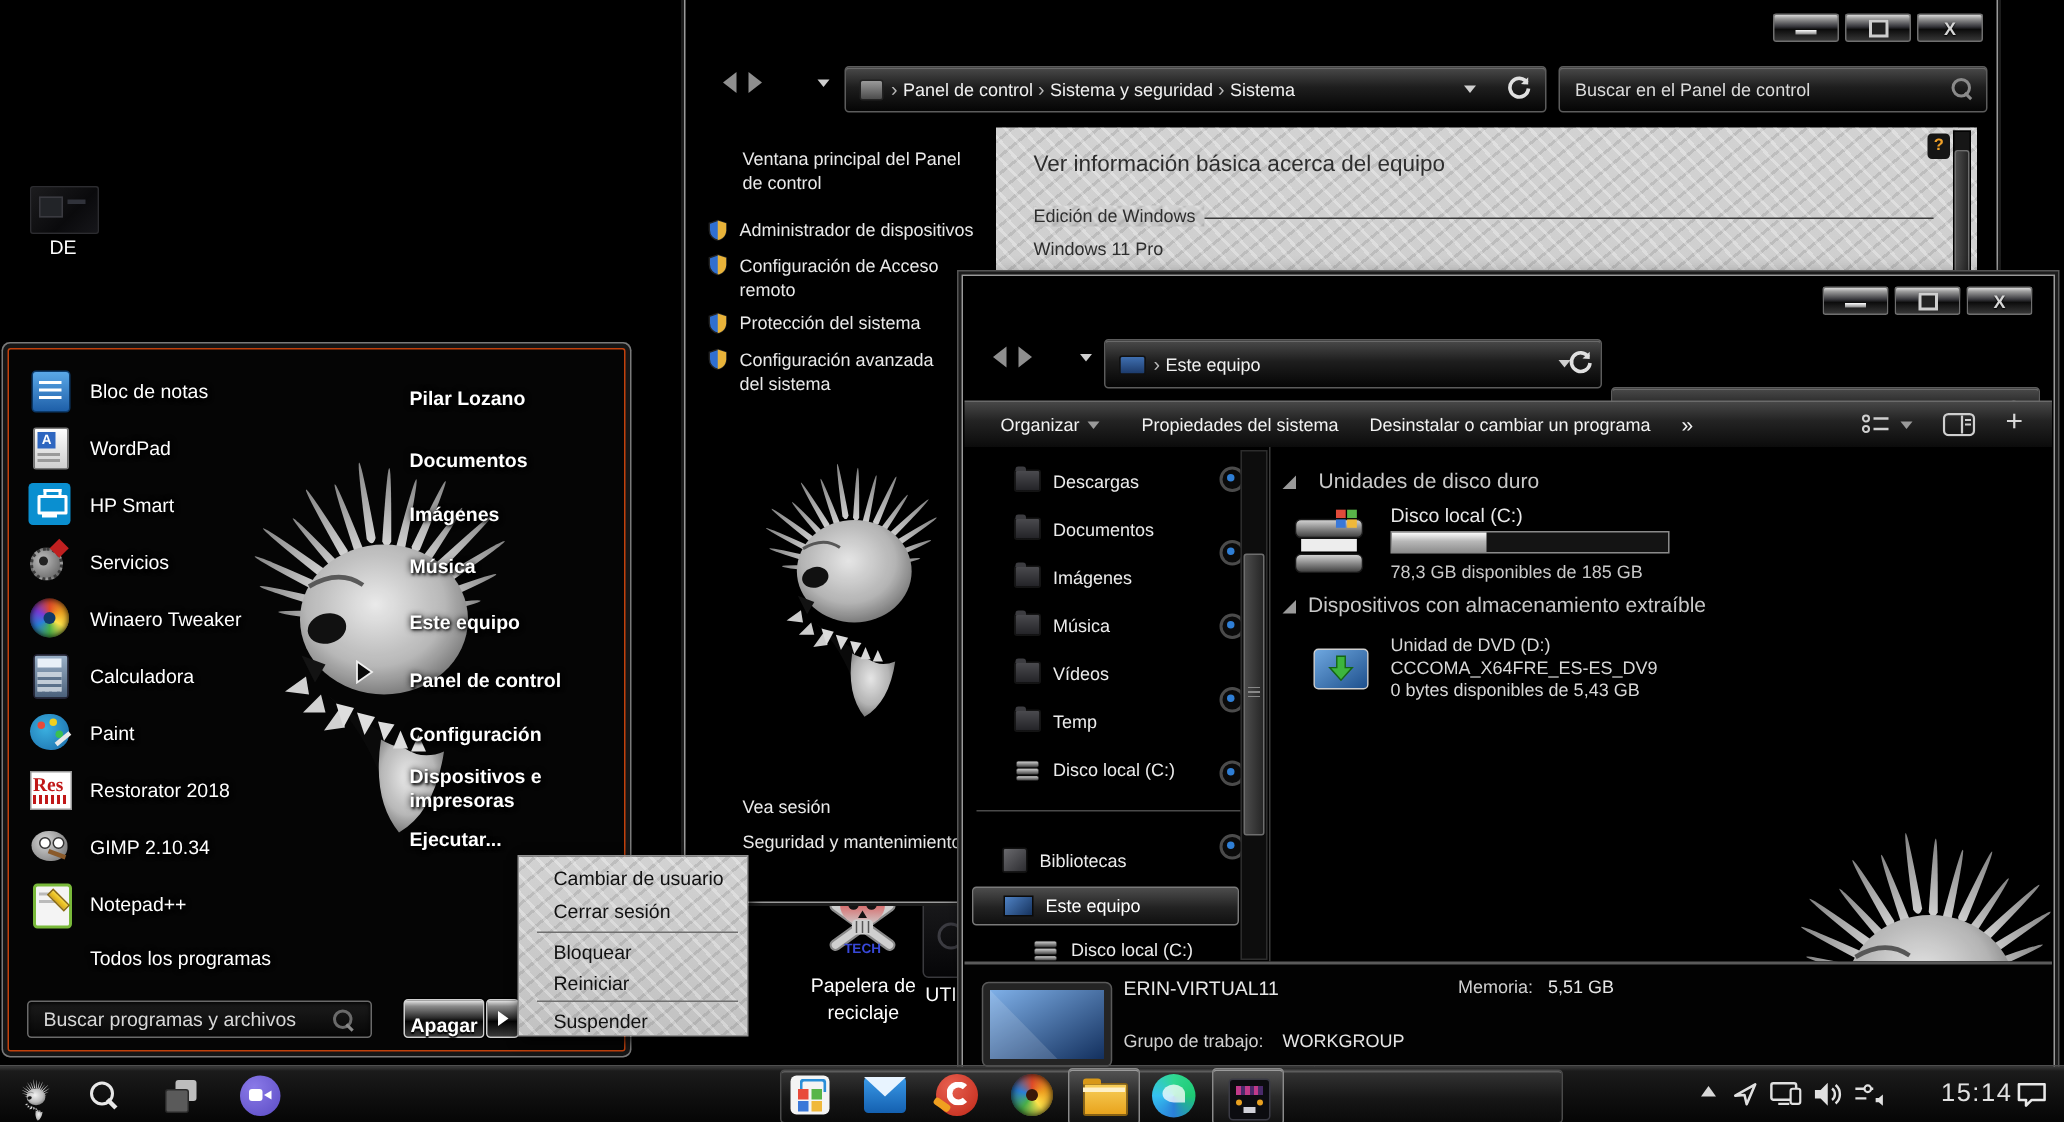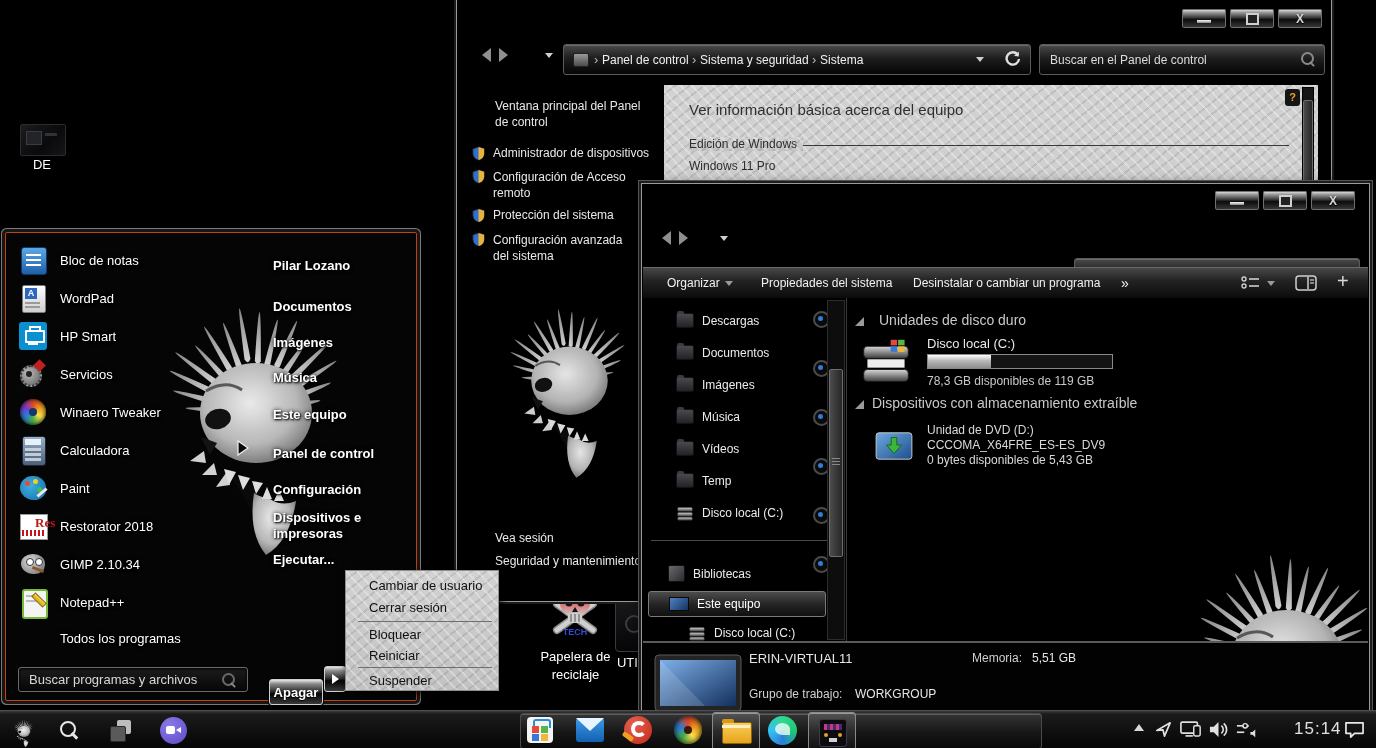--- a/index.html
+++ b/index.html
@@ -310,20 +310,34 @@
 
     <div class="abs" style="left:20px;top:47px;">
         <div class="tri-l"></div>
       </div>
     <div class="abs" style="left:37px;top:47px;">
         <div class="tri-r"></div>
       </div>
     <div class="abs" style="left:78px;top:52px;">
         <div class="caret-d"></div>
       </div>
+    <div class="bar" style="left:94px;top:42px;width:330px;height:31px;">
+      <div class="abs" style="left:9px;top:10px;width:16px;height:11px;background:linear-gradient(#3f6fb0,#1c3a6a);border:1px solid #111;border-radius:2px;"></div>
+      <span class="crumbtxt abs" style="left:32px;top:8px;">
+        <span class="sep">› </span>
+        <span>Este equipo</span>
+      </span>
+      <div class="abs" style="left:302px;top:13px;">
+          <div class="caret-d"></div>
+        </div>
+      <svg viewBox="0 0 18 18" style="position:absolute;left:308px;top:6px;width:18px;height:18px;">
+        <path d="M14 5 A6.2 6.2 0 1 0 15 9" fill="none" stroke="#e0e0e0" stroke-width="2.4"></path>
+          <path d="M14.8 1.5 L14.8 6.4 L10 6" fill="#e0e0e0"></path>
+      </svg>
+    </div>
     <div class="bar" style="left:432px;top:42px;width:284px;height:31px;margin-top:32px;">
       <input placeholder="Buscar en Este equipo" style="">
       <div class="mag" style="right:10px;top:8px;"></div>
     </div>
 
     <div class="cmdbar" style="left:1px;top:83px;width:725px;height:30px;">
       <div class="cmditem" style="left:24px;">
         <span>Organizar</span>
         <div class="caret-d" style="border-top-color:#9a9a9a;"></div>
       </div>
@@ -436,21 +450,21 @@
               <rect x="33" y="1" width="7" height="6" fill="#e04a3a"></rect>
               <rect x="41" y="1" width="7" height="6" fill="#58b548"></rect>
               <rect x="33" y="8" width="7" height="6" fill="#3a78d8"></rect>
               <rect x="41" y="8" width="7" height="6" fill="#f0b83a"></rect>
             </g>
         </svg>
         <div class="itemtxt abs" style="left:70px;top:0px;color:#e8e8e8;font-size:13px;">Disco local (C:)</div>
         <div class="abs" style="left:70px;top:18px;width:184px;height:13px;background:#141414;border:1px solid #8a8a8a;">
           <div class="fill-bar" style="width: 34%;"></div>
         </div>
-        <div class="itemtxt abs" style="left:70px;top:38px;color:#c9c9c9;">78,3 GB disponibles de 119 GB</div>
+        <div class="itemtxt abs" style="left:70px;top:38px;color:#c9c9c9;">78,3 GB disponibles de 185 GB</div>
       </div>
       <div class="grouphdr" style="left:8px;top:97px;">
         <div class="exp-tri"></div>
         <span>Dispositivos con almacenamiento extraíble</span>
       </div>
       <div class="abs" style="left:10px;top:124px;width:320px;height:54px;">
         <svg viewBox="0 0 40 34" style="position:absolute;left:18px;top:8px;width:38px;height:32px;">
           <rect x="1" y="3" width="38" height="28" rx="3" fill="url(#dvdg)" stroke="#cfcfcf"></rect>
           <path d="M20 7 v8 h5 l-8 9 -8 -9 h5 v-8 z" fill="#3db53d" stroke="#156515" transform="translate(3,1)"></path>
         </svg>
@@ -537,21 +551,21 @@
           <div class="abs" style="left:7px;top:8px;width:5px;height:5px;border-radius:50%;background:#e84a3a;"></div>
           <div class="abs" style="left:15px;top:6px;width:5px;height:5px;border-radius:50%;background:#f0d020;"></div>
           <div class="abs" style="left:19px;top:14px;width:5px;height:5px;border-radius:50%;background:#3ac050;"></div>
           <div class="abs" style="left:18px;top:18px;width:12px;height:3px;background:#e8e8e8;transform:rotate(-40deg);"></div>
         </div>
       <span class="sm-label">Paint</span>
     </div>
     <div class="sm-item" style="left:12px;top:278px;">
       <div class="ico30">
           <div class="abs" style="left:2px;top:3px;width:26px;height:24px;background:#fff;border:1px solid #999;"></div>
-          <div class="abs" style="left:4px;top:4px;font-family:'Liberation Serif',serif;font-weight:bold;font-size:13px;color:#c01818;padding-left:13px;">Res</div>
+          <div class="abs" style="left:4px;top:4px;font-family:'Liberation Serif',serif;font-weight:bold;font-size:13px;color:#c01818;">Res</div>
           <div class="abs" style="left:4px;top:19px;width:22px;height:6px;background:repeating-linear-gradient(90deg,#c01818 0 2px,#fff 2px 4px);"></div>
         </div>
       <span class="sm-label">Restorator 2018</span>
     </div>
     <div class="sm-item" style="left:12px;top:316px;">
       <div class="ico30">
           <div class="abs" style="left:3px;top:5px;width:24px;height:20px;border-radius:50% 50% 46% 54%;background:radial-gradient(circle at 38% 35%,#d8d8d8,#6a6a6a);"></div>
           <div class="abs" style="left:8px;top:9px;width:6px;height:6px;border-radius:50%;background:#fff;border:1px solid #333;"></div>
           <div class="abs" style="left:17px;top:9px;width:6px;height:6px;border-radius:50%;background:#fff;border:1px solid #333;"></div>
           <div class="abs" style="left:14px;top:19px;width:12px;height:3px;background:#8a5a2a;transform:rotate(20deg);"></div>
@@ -579,21 +593,21 @@
     <div class="sm-right abs" style="left:267px;top:25px;">Pilar Lozano</div>
     <div class="sm-right abs" style="left:267px;top:66px;">Documentos</div>
     <div class="sm-right abs" style="left:267px;top:102px;">Imágenes</div>
     <div class="sm-right abs" style="left:267px;top:137px;">Música</div>
     <div class="sm-right abs" style="left:267px;top:174px;">Este equipo</div>
     <div class="sm-right abs" style="left:267px;top:213px;">Panel de control</div>
     <div class="sm-right abs" style="left:267px;top:249px;">Configuración</div>
     <div class="sm-right abs" style="left:267px;top:277px;width:120px;white-space:normal;line-height:16px;">Dispositivos e impresoras</div>
     <div class="sm-right abs" style="left:267px;top:319px;">Ejecutar...</div>
 
-    <div class="apagar" style="left:263px;top:446px;width:52px;height:24px;">
+    <div class="apagar" style="left:263px;top:433px;width:52px;height:24px;align-items:flex-end;">
       <span>Apagar</span>
     </div>
     <div class="apagar" style="left:318px;top:433px;width:20px;height:24px;">
       <div style="width:0;height:0;border-top:5px solid transparent;border-bottom:5px solid transparent;border-left:7px solid #fff;"></div>
     </div>
   </div>
 
   <div id="powermenu" class="parchment">
     <div class="pm-item" style="top:4px;">Cambiar de usuario</div>
     <div class="pm-item" style="top:26px;">Cerrar sesión</div>

